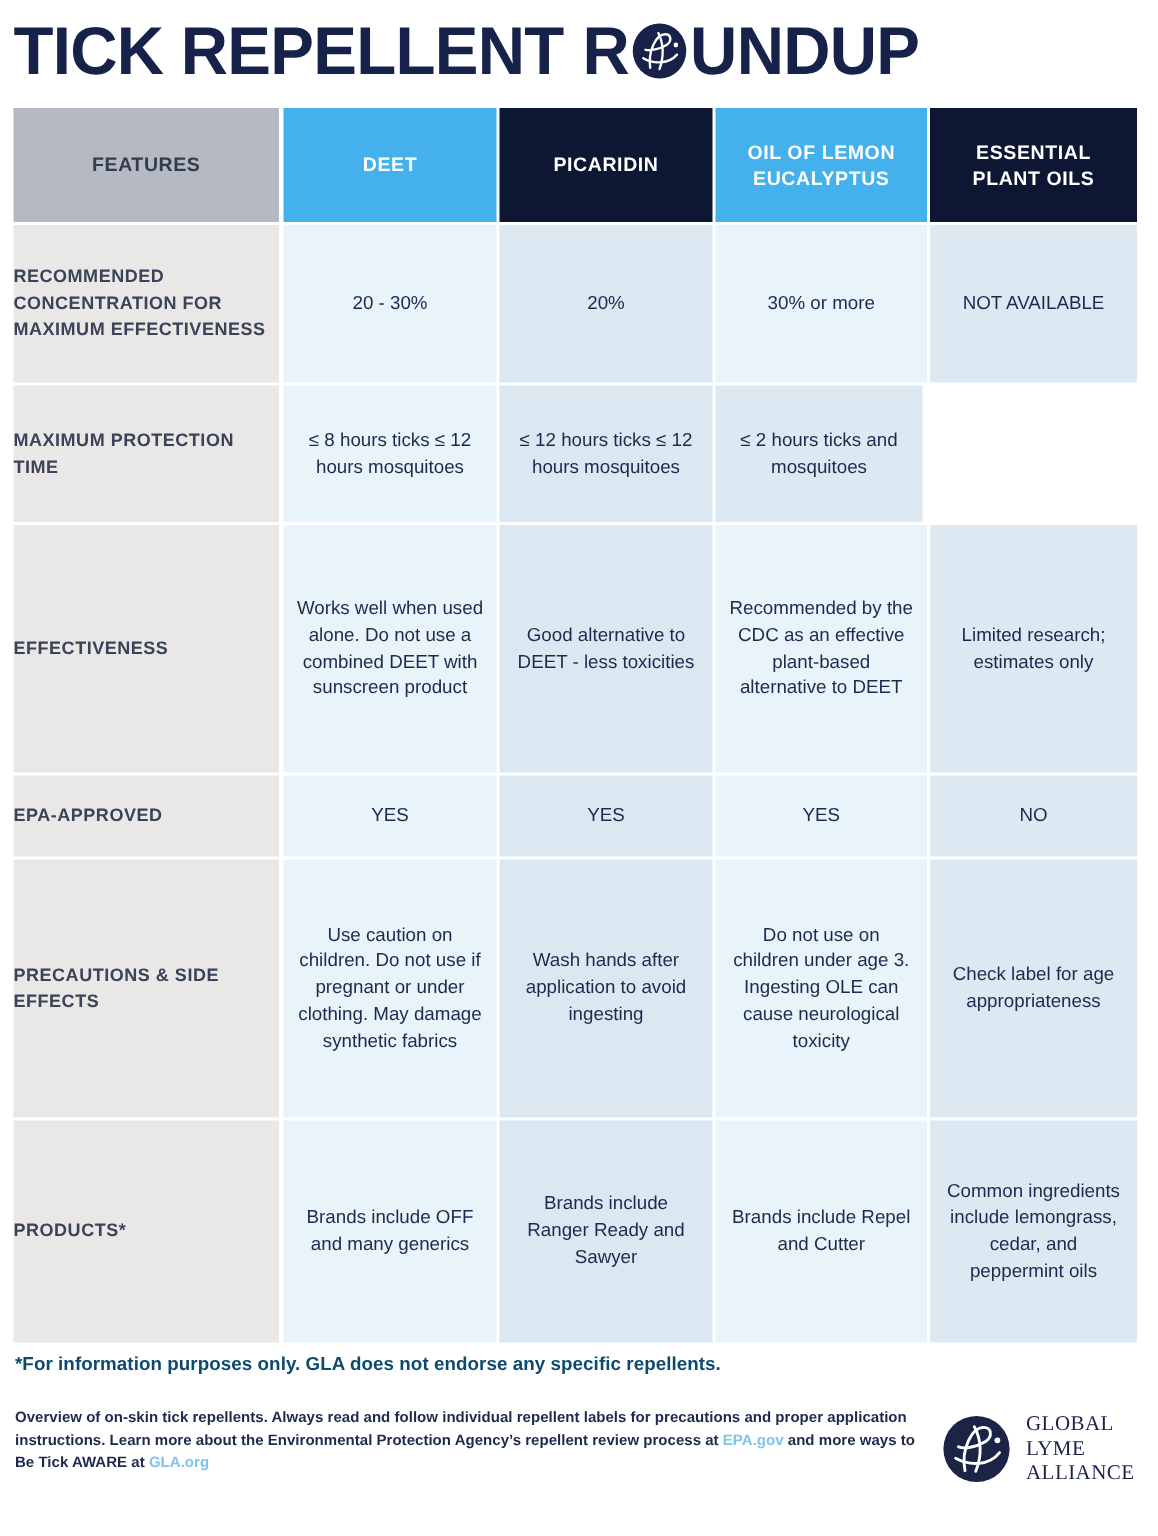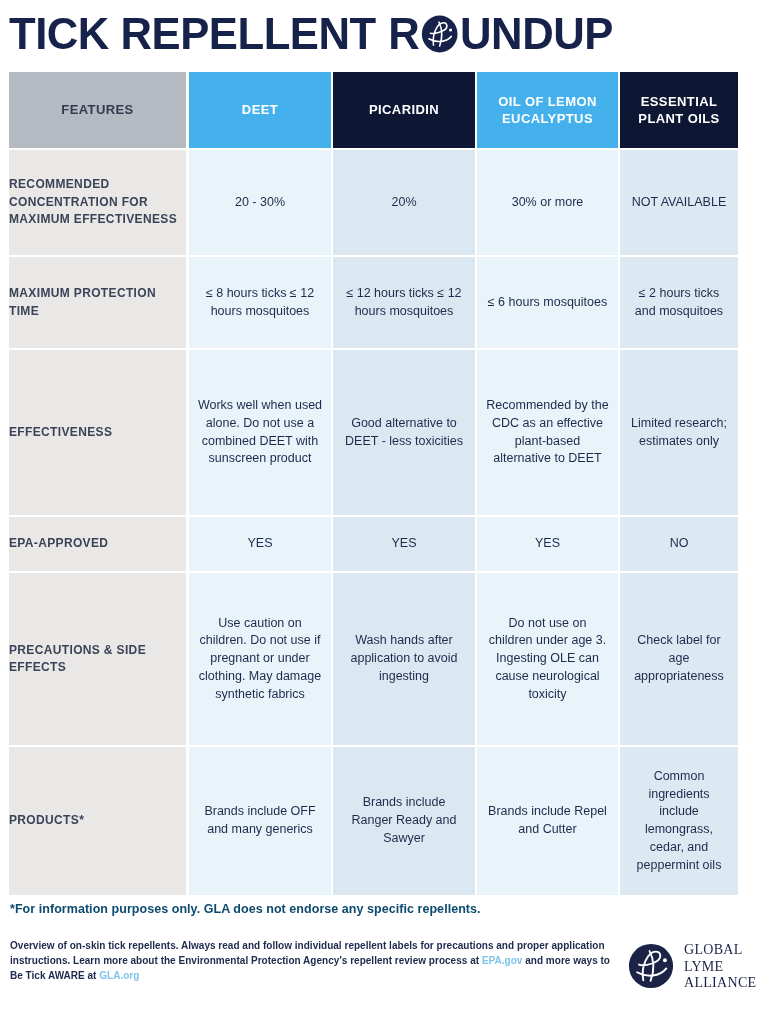--- a/index.html
+++ b/index.html
@@ -73,21 +73,21 @@
     text-align: center;
     padding: 6px 8px;
     font-size: 12.5px;
     line-height: 1.42;
     color: #1d2a4d;
   }
   .c-feature { width: 177px; margin-right: 3px; }
   .c-1 { width: 142px; margin-right: 2px; }
   .c-2 { width: 142px; margin-right: 2px; }
   .c-3 { width: 141px; margin-right: 2px; }
-  .c-4 { width: 118px; }
+  .c-4 { width: 138px; }
 
   
   .hrow .cell {
     font-weight: bold;
     font-size: 13px;
     letter-spacing: 0.4px;
     height: 76px;
     line-height: 1.32;
   }
   .h-feature {
@@ -209,21 +209,20 @@
       <div class="cell c-1 tint-a">20 - 30%</div>
       <div class="cell c-2 tint-b">20%</div>
       <div class="cell c-3 tint-c">30% or more</div>
       <div class="cell c-4 tint-d">NOT AVAILABLE</div>
     </div>
 
     <div class="trow h-r2">
       <div class="cell c-feature feature-cell">MAXIMUM PROTECTION TIME</div>
       <div class="cell c-1 tint-a">≤ 8 hours ticks ≤ 12 hours mosquitoes</div>
       <div class="cell c-2 tint-b">≤ 12 hours ticks ≤ 12 hours mosquitoes</div>
-      <div class="cell c-3 tint-c">≤ 6 hours mosquitoes</div>
       <div class="cell c-4 tint-d">≤ 2 hours ticks and mosquitoes</div>
     </div>
 
     <div class="trow h-r3">
       <div class="cell c-feature feature-cell">EFFECTIVENESS</div>
       <div class="cell c-1 tint-a">Works well when used alone. Do not use a combined DEET with sunscreen product</div>
       <div class="cell c-2 tint-b">Good alternative to DEET - less toxicities</div>
       <div class="cell c-3 tint-c">Recommended by the CDC as an effective plant-based alternative to DEET</div>
       <div class="cell c-4 tint-d">Limited research; estimates only</div>
     </div>

